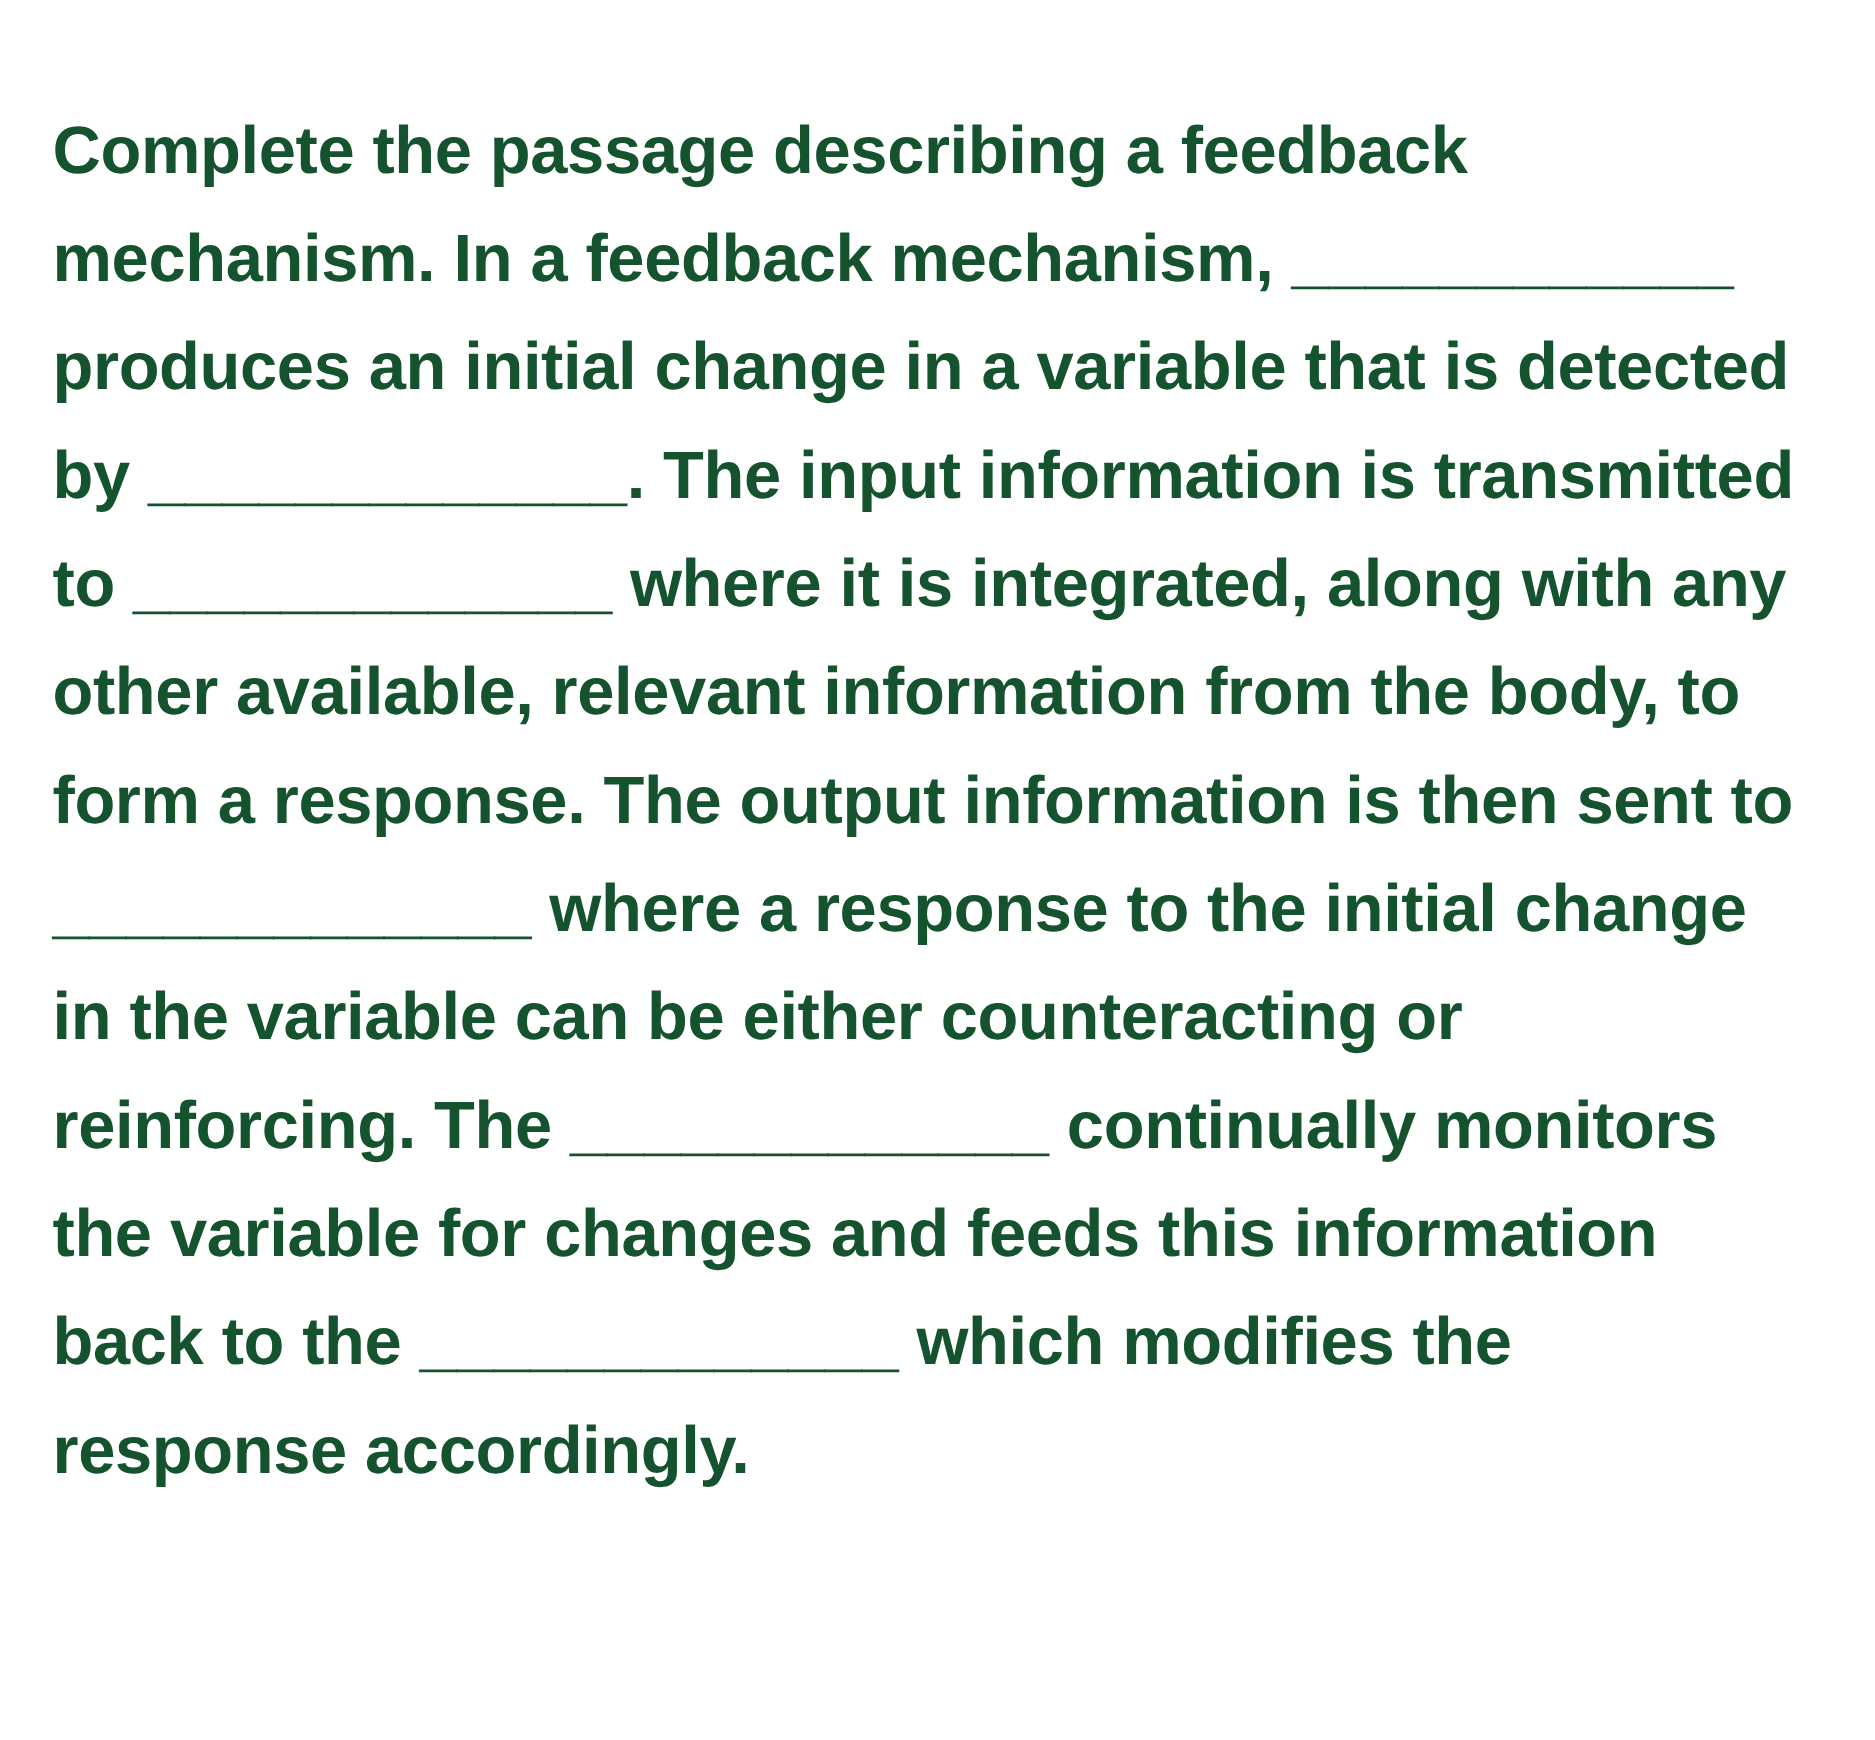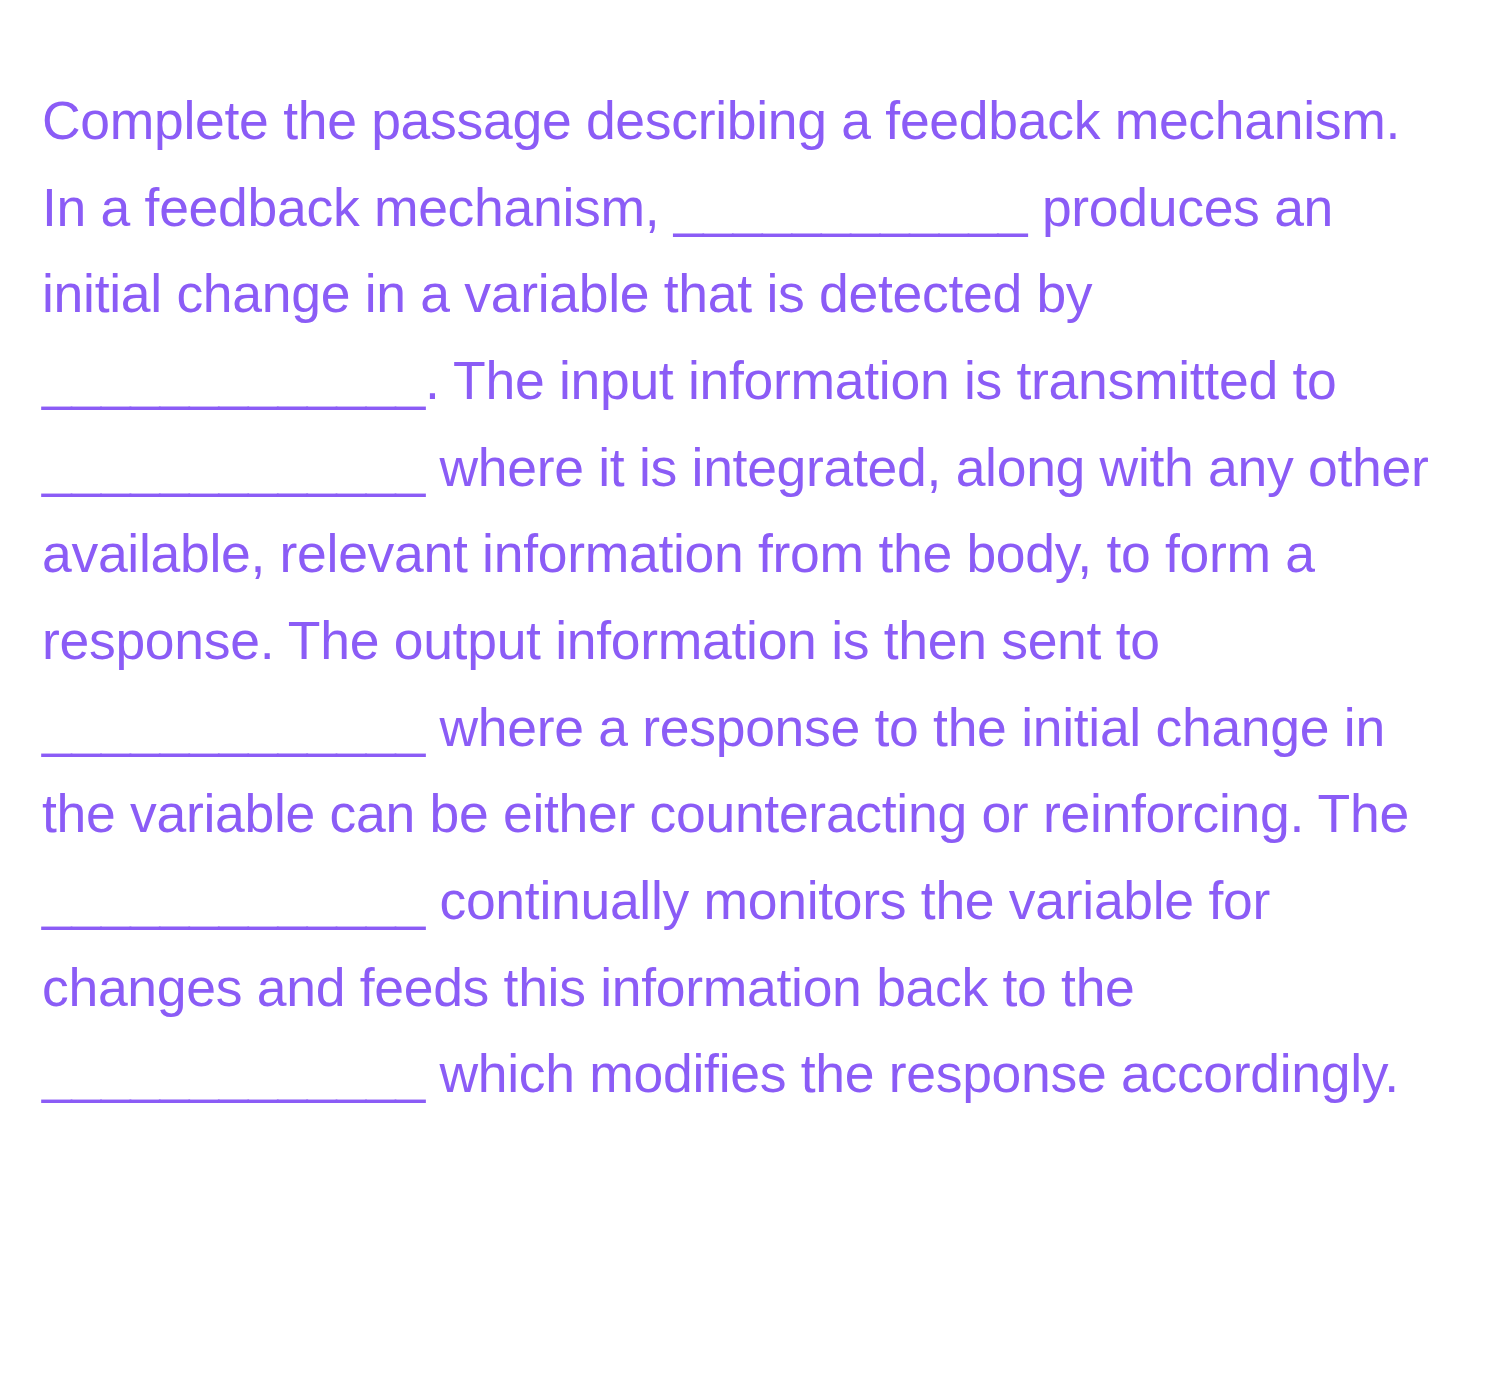--- a/index.html
+++ b/index.html
@@ -10,21 +10,21 @@
     body {
       width: 1500px;
       height: 1392px;
       background: #ffffff;
       font-family: -apple-system, BlinkMacSystemFont, "Segoe UI", Helvetica, Arial, sans-serif;
       padding: 78px 42px 42px 42px;
     }
     .passage {
       font-size: 53.5px;
       line-height: 1.62;
-      color: #8b5cf6;
-      font-weight: 400;
+      color: #14532d;
+      font-weight: 700;
       letter-spacing: -0.3px;
     }
   </style>
 </head>
 <body>
 
 <div class="passage">Complete the passage describing a feedback mechanism. In a feedback mechanism, ____________ produces an initial change in a variable that is detected by _____________. The input information is transmitted to _____________ where it is integrated, along with any other available, relevant information from the body, to form a response. The output information is then sent to _____________ where a response to the initial change in the variable can be either counteracting or reinforcing. The _____________ continually monitors the variable for changes and feeds this information back to the _____________ which modifies the response accordingly.</div>
 
 </body></html>

